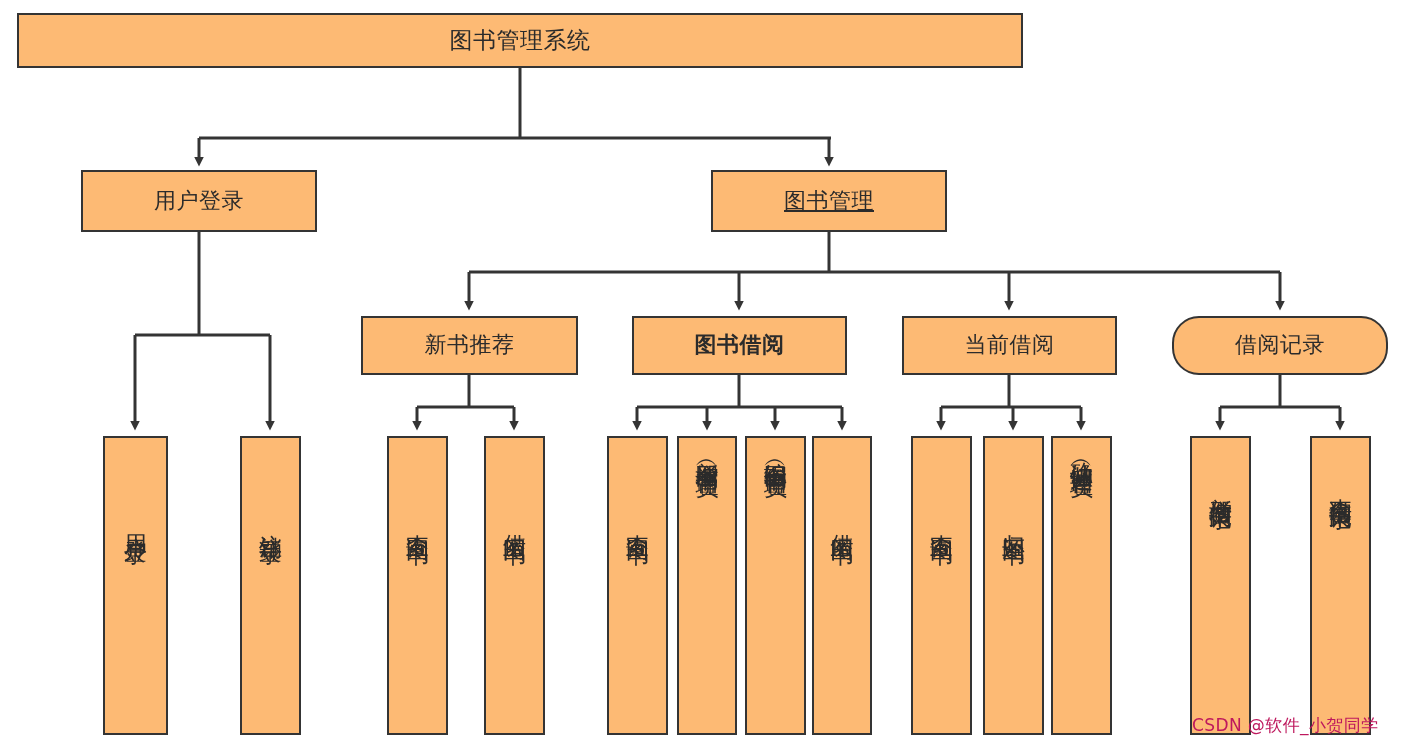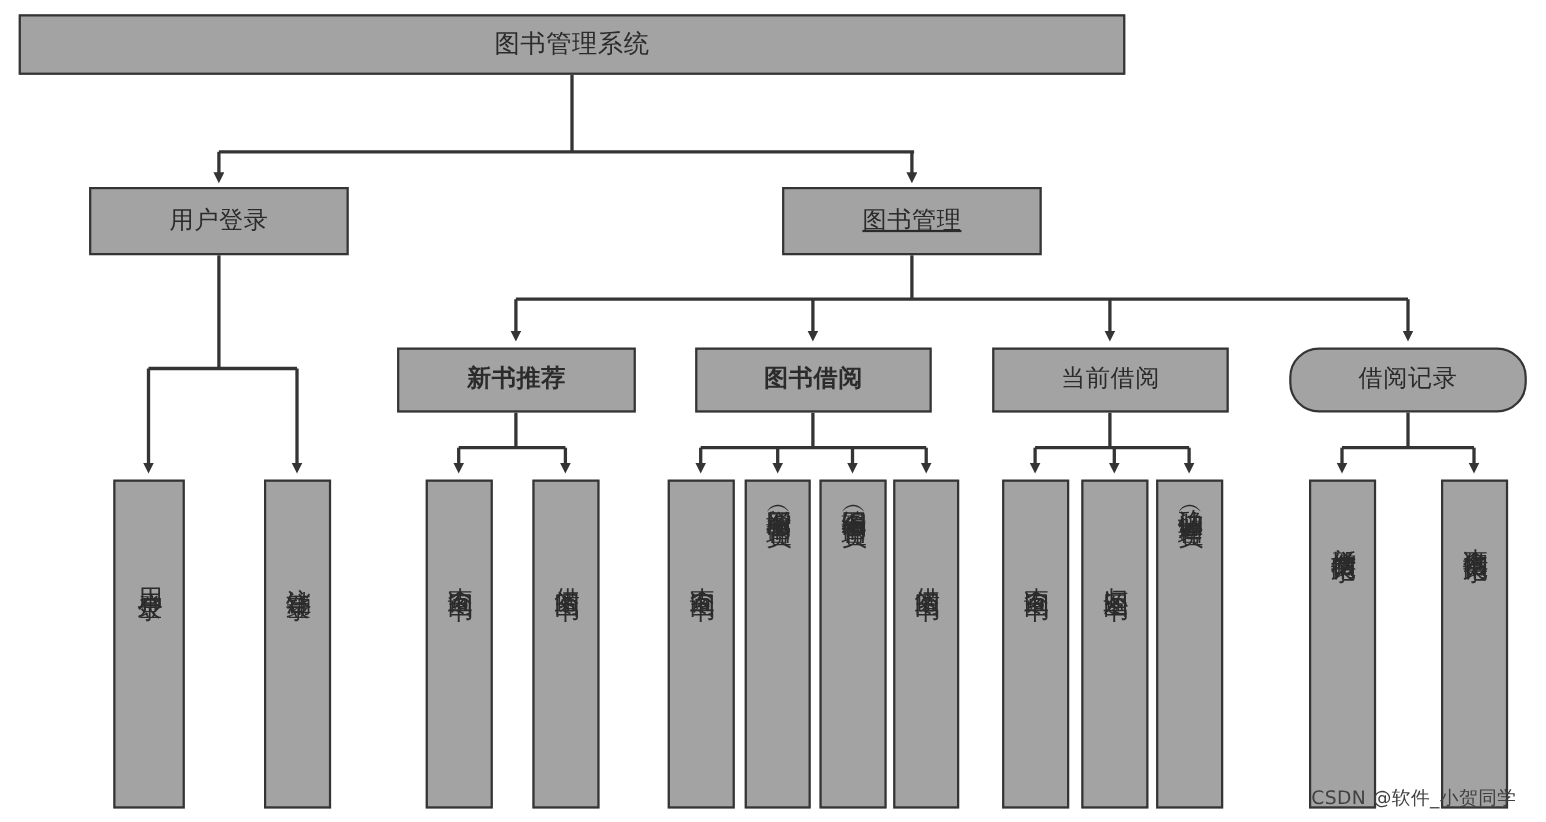--- a/index.html
+++ b/index.html
@@ -23,21 +23,21 @@
     position: absolute;
     left: 0;
     top: 0;
     width: 1405px;
     height: 747px;
   }
   .node {
     position: absolute;
     box-sizing: border-box;
     border: 2px solid #343434;
-    background: #a3a3a3;
+    background: #fdba74;
     display: flex;
     align-items: center;
     justify-content: center;
     color: #2b2b2b;
   }
   .node-label {
     display: block;
     text-align: center;
     line-height: 1.12;
     letter-spacing: 0.5px;
@@ -64,21 +64,21 @@
     line-height: 1;
   }
   .node.v.long .node-label {
     letter-spacing: 2px;
   }
   .watermark {
     position: absolute;
     left: 1192px;
     top: 714px;
     font-size: 17px;
-    color: #404040;
+    color: #be185d;
     white-space: nowrap;
     letter-spacing: 0.4px;
     pointer-events: none;
   }
 </style>
 </head>
 <body>
 
 <div id="canvas">
 
@@ -136,21 +136,21 @@
     <span class="node-label">图书管理系统</span>
   </div>
 
   <div class="node h" style="left:81px; top:170px; width:236px; height:62px;">
     <span class="node-label">用户登录</span>
   </div>
   <div class="node h" style="left:711px; top:170px; width:236px; height:62px;text-decoration:underline;">
     <span class="node-label">图书管理</span>
   </div>
 
-  <div class="node h" style="left:361px; top:316px; width:217px; height:59px;font-weight:bold;">
+  <div class="node h" style="left:361px; top:316px; width:217px; height:59px;">
     <span class="node-label">新书推荐</span>
   </div>
   <div class="node h" style="left:632px; top:316px; width:215px; height:59px;font-weight:bold;">
     <span class="node-label">图书借阅</span>
   </div>
   <div class="node h" style="left:902px; top:316px; width:215px; height:59px;">
     <span class="node-label">当前借阅</span>
   </div>
   <div class="node h" style="left:1172px; top:316px; width:216px; height:59px;border-radius:27px;">
     <span class="node-label">借阅记录</span>

